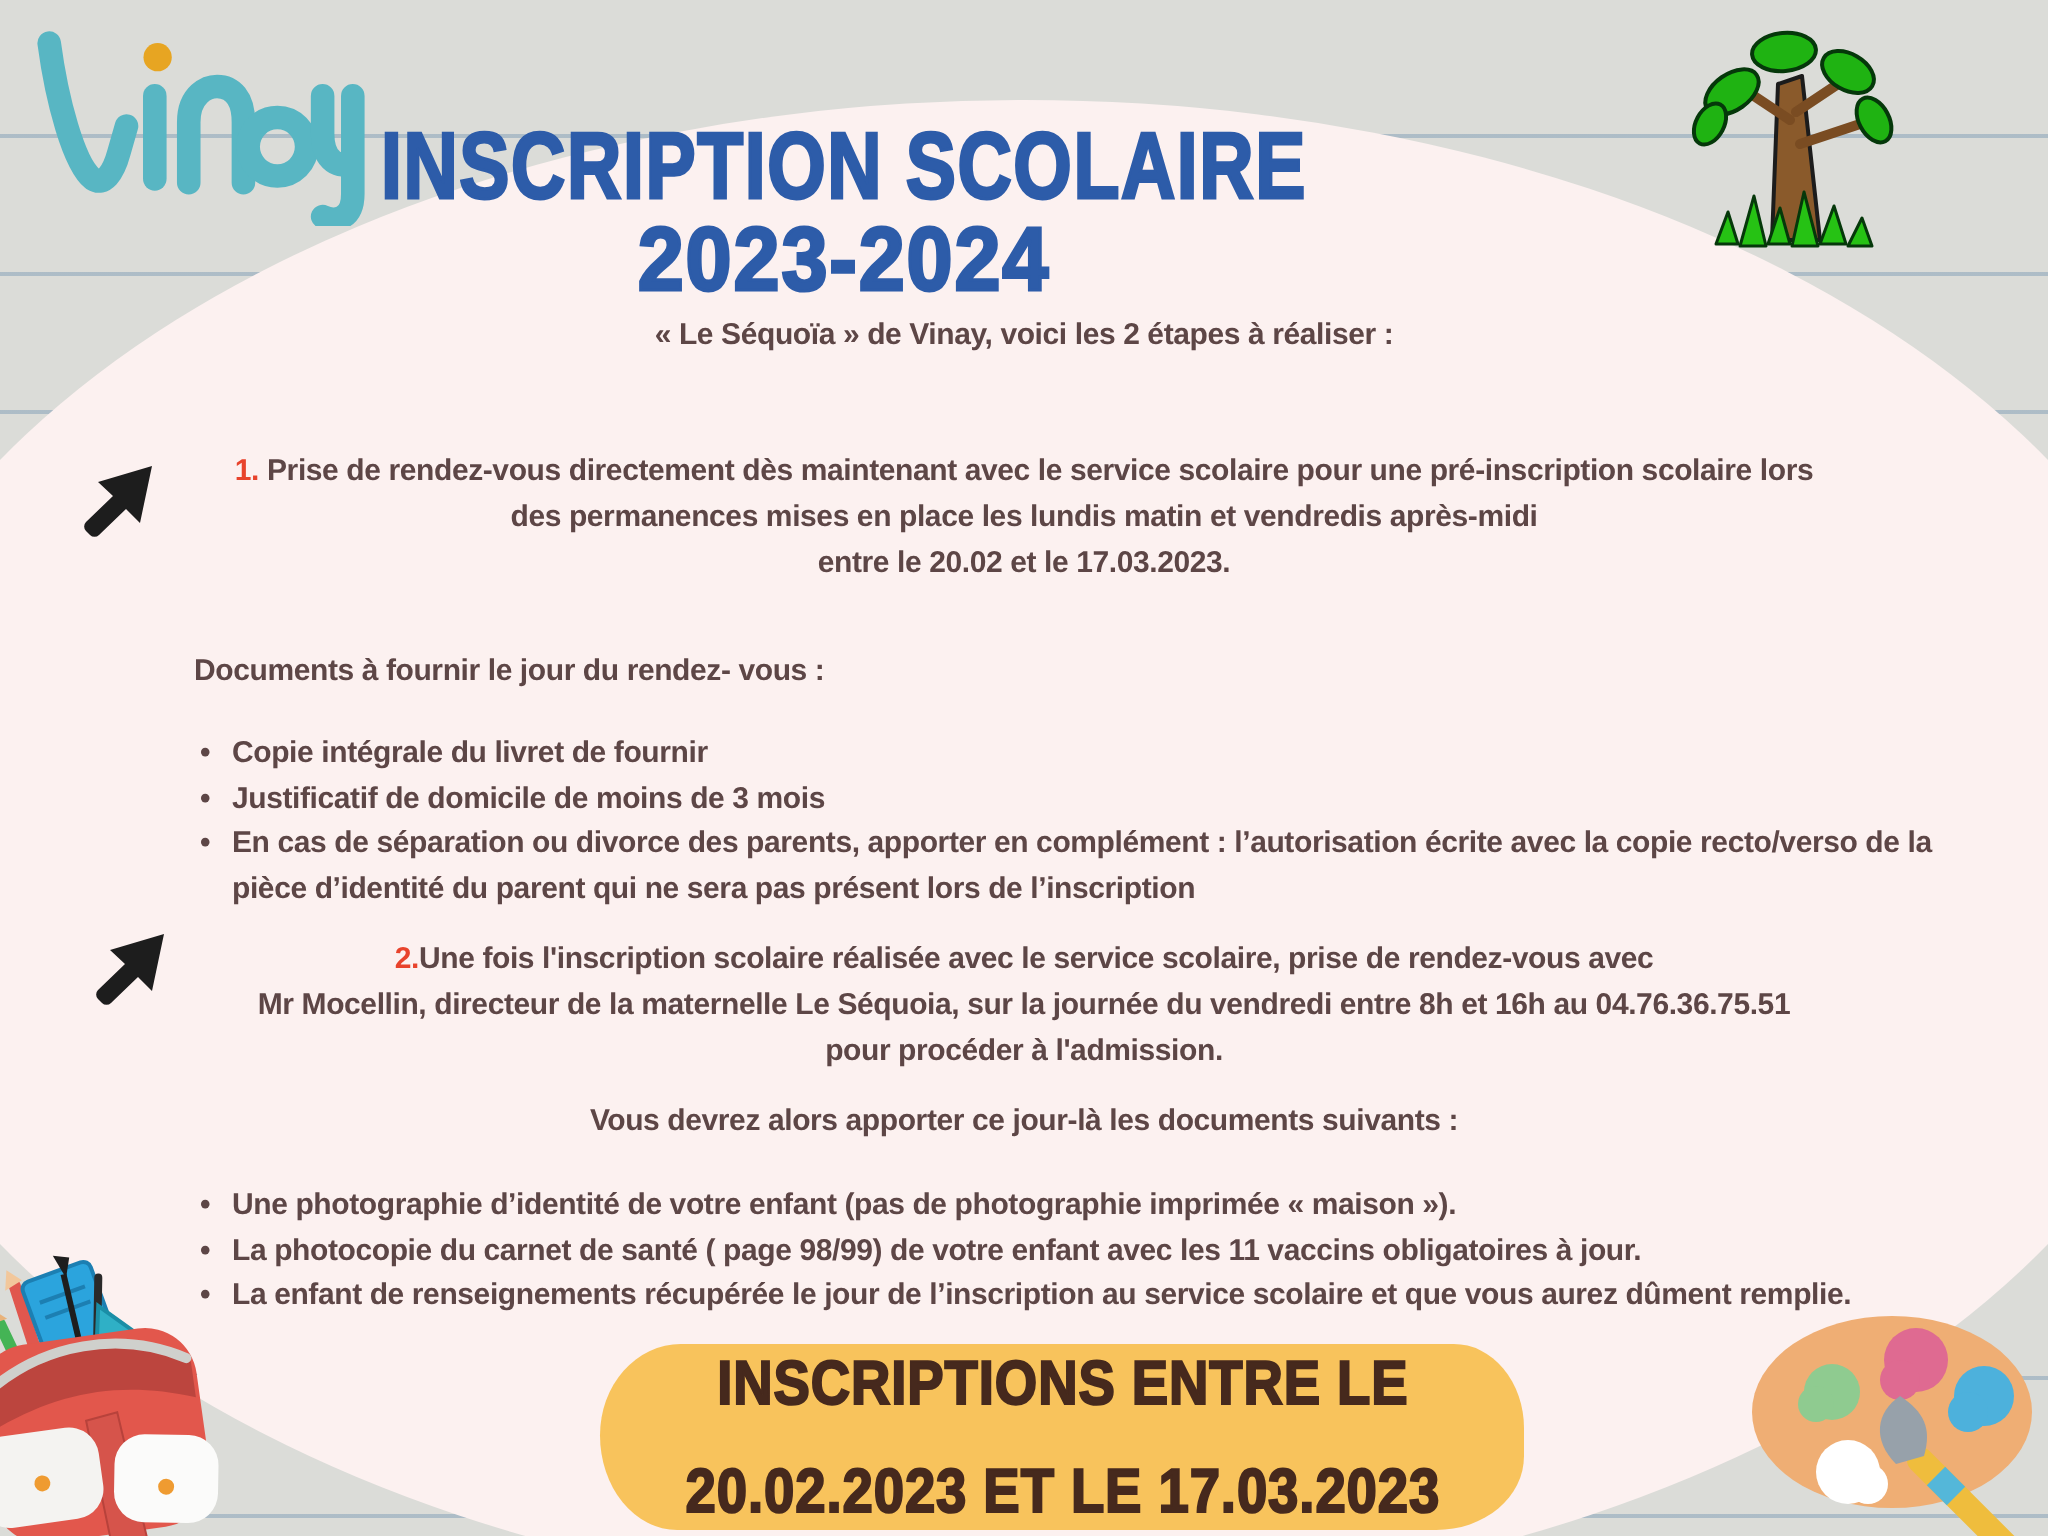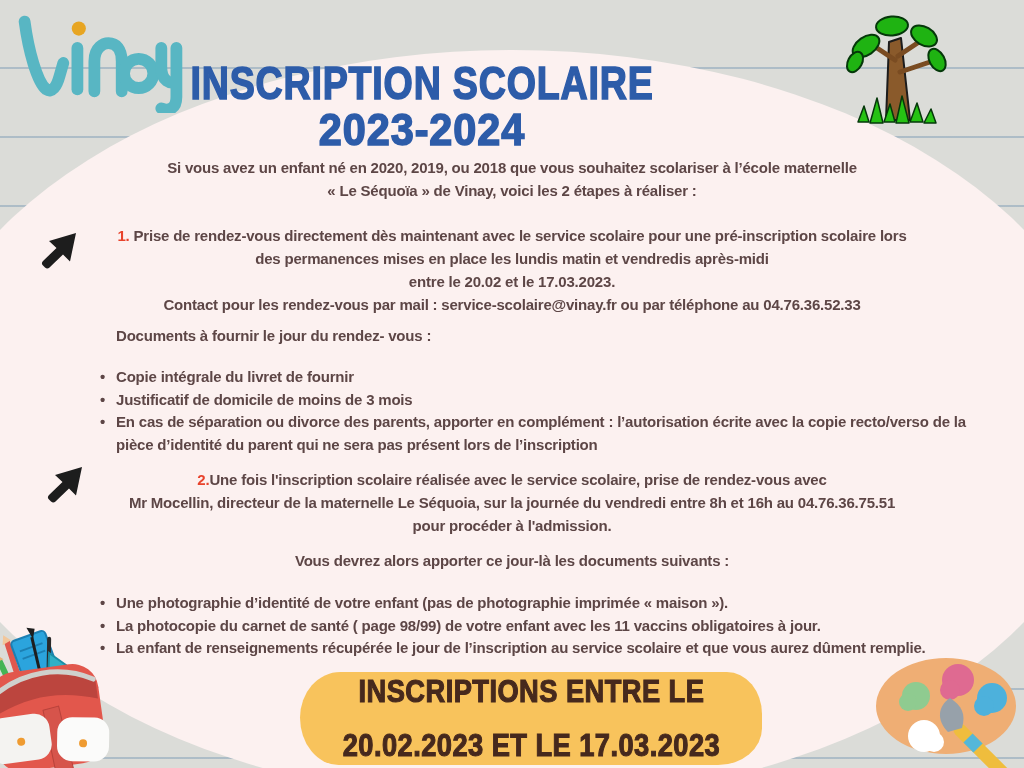--- a/index.html
+++ b/index.html
@@ -32,21 +32,21 @@
 
   .body-text { color:#5d4646; font-weight:700; font-size:15px; line-height:23px;
     letter-spacing:-0.2px; }
   .center-block { position:absolute; left:52px; width:920px; text-align:center; }
   .intro { top:156px; }
   .step1 { top:224px; }
   .step2 { top:468px; }
   .adm-head { top:549px; }
   .num { color:#e8432c; }
 
-  .docs-head { position:absolute; left:97px; top:324px;margin-left:19px; }
+  .docs-head { position:absolute; left:97px; top:324px; }
 
   .doc-list { position:absolute; left:96px; width:880px; list-style:none; }
   .list1 { top:366px; }
   .list2 { top:592px; }
   .doc-list li { position:relative; padding-left:20px; font-size:15px;
     line-height:22.5px; color:#5d4646; font-weight:700; letter-spacing:-0.2px; }
   .doc-list li::before { content:"•"; position:absolute; left:4px; }
 
   .banner { position:absolute; left:300px; top:672px; width:462px; height:93px;
     background:#f8c35c; border-radius:46px 40px 50px 44px / 52px 48px 42px 54px;
@@ -96,33 +96,31 @@
       <polygon points="84,113 91,99 96,113"></polygon>
   </g>
 </svg>
 
 <div class="title">
   <span class="t1">INSCRIPTION SCOLAIRE</span>
   <span class="t2">2023-2024</span>
 </div>
 
 <div class="center-block body-text intro">
-  <div>Si vous avez un enfant né en 2020, 2019, ou 2018 que vous souhaitez scolariser à l’école maternelle</div>
   <div>« Le Séquoïa » de Vinay, voici les 2 étapes à réaliser :</div>
 </div>
 
 <svg class="arrow-svg arrow-1" viewBox="0 0 44 44">
   <path d="M40 3 L13 11 L20.5 18 L7 31 a3.2 3.2 0 0 0 0 4.5 l2 2 a3.2 3.2 0 0 0 4.5 0 L27 24.5 L34 31.5 Z" fill="#1d1d1d"></path>
 </svg>
 
 <div class="center-block body-text step1">
   <div><span class="num">1.</span> <span>Prise de rendez-vous directement dès maintenant avec le service scolaire pour une pré-inscription scolaire lors</span></div>
   <div>des permanences mises en place les lundis matin et vendredis après-midi</div>
   <div>entre le 20.02 et le 17.03.2023.</div>
-  <div>Contact pour les rendez-vous par mail : service-scolaire@vinay.fr ou par téléphone au 04.76.36.52.33</div>
 </div>
 
 <div class="docs-head body-text">Documents à fournir le jour du rendez- vous :</div>
 <ul class="doc-list list1">
   <li>Copie intégrale du livret de fournir</li>
   <li>Justificatif de domicile de moins de 3 mois</li>
   <li>En cas de séparation ou divorce des parents, apporter en complément : l’autorisation écrite avec la copie recto/verso de la pièce d’identité du parent qui ne sera pas présent lors de l’inscription</li>
 </ul>
 
 <svg class="arrow-svg arrow-2" viewBox="0 0 44 44">

